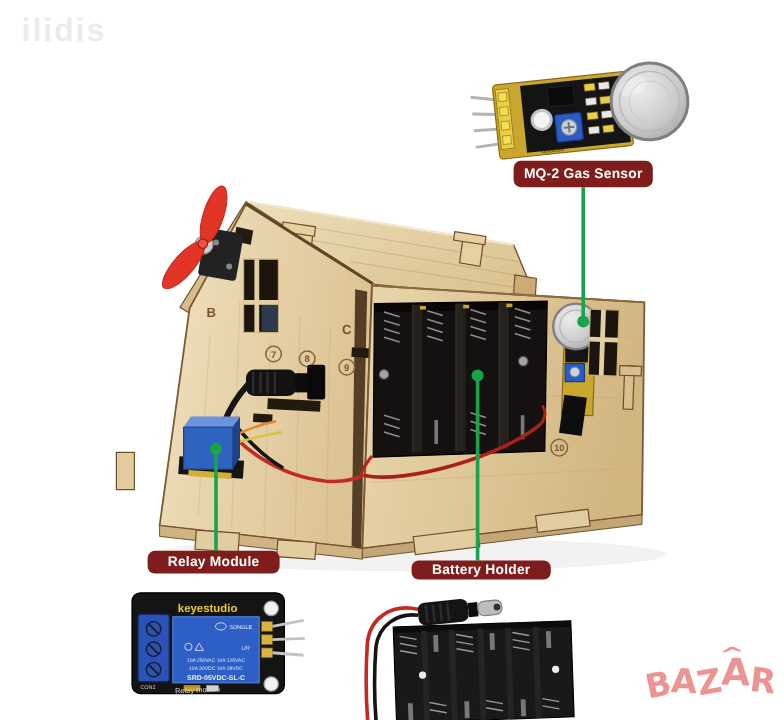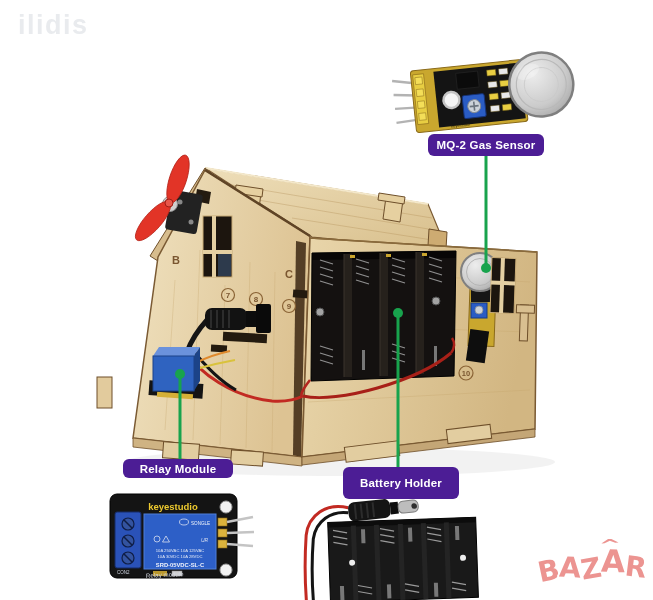--- a/index.html
+++ b/index.html
@@ -1,26 +1,26 @@
 <!DOCTYPE html>
 <html><head>
 <meta charset="utf-8">
 <style>
   html,body{margin:0;padding:0;background:#fff;}
   #stage{position:relative;width:653px;height:600px;background:#ffffff;overflow:hidden;
          font-family:"Liberation Sans",sans-serif;}
   #scene{position:absolute;left:0;top:0;}
   .watermark{position:absolute;left:18px;top:10px;font-size:27px;font-weight:bold;
              color:#e9ebee;letter-spacing:1.5px;}
-  .callout{position:absolute;background:#4c1d95;color:#fff;border-radius:6px;
+  .callout{position:absolute;background:#7f1d1d;color:#fff;border-radius:6px;
            display:flex;align-items:center;justify-content:center;
            font-weight:bold;font-size:11.5px;letter-spacing:.2px;}
   #lbl-mq2{left:428px;top:134px;width:116px;height:22px;}
   #lbl-relay{left:123px;top:459px;width:110px;height:19px;}
-  #lbl-battery{left:343px;top:467px;width:116px;height:32px;}
+  #lbl-battery{left:343px;top:467px;width:116px;height:16px;}
   .bazar{position:absolute;left:536px;top:552px;width:112px;display:flex;
          align-items:flex-end;justify-content:center;transform:rotate(-3deg);}
   .bz{display:inline-block;font-family:"DejaVu Sans",sans-serif;font-weight:800;
       font-size:28px;line-height:1;color:rgba(224,77,72,.60);
       text-shadow:-2px 0 0 #fff,2px 0 0 #fff,0 -2px 0 #fff,0 2px 0 #fff,
                   -1px -1px 0 #fff,1px -1px 0 #fff,-1px 1px 0 #fff,1px 1px 0 #fff;}
   .b1{transform:rotate(-9deg);}
   .b2{transform:rotate(6deg) translateY(-2px);}
   .b3{transform:rotate(-7deg);}
   .b4wrap{position:relative;display:inline-block;}

